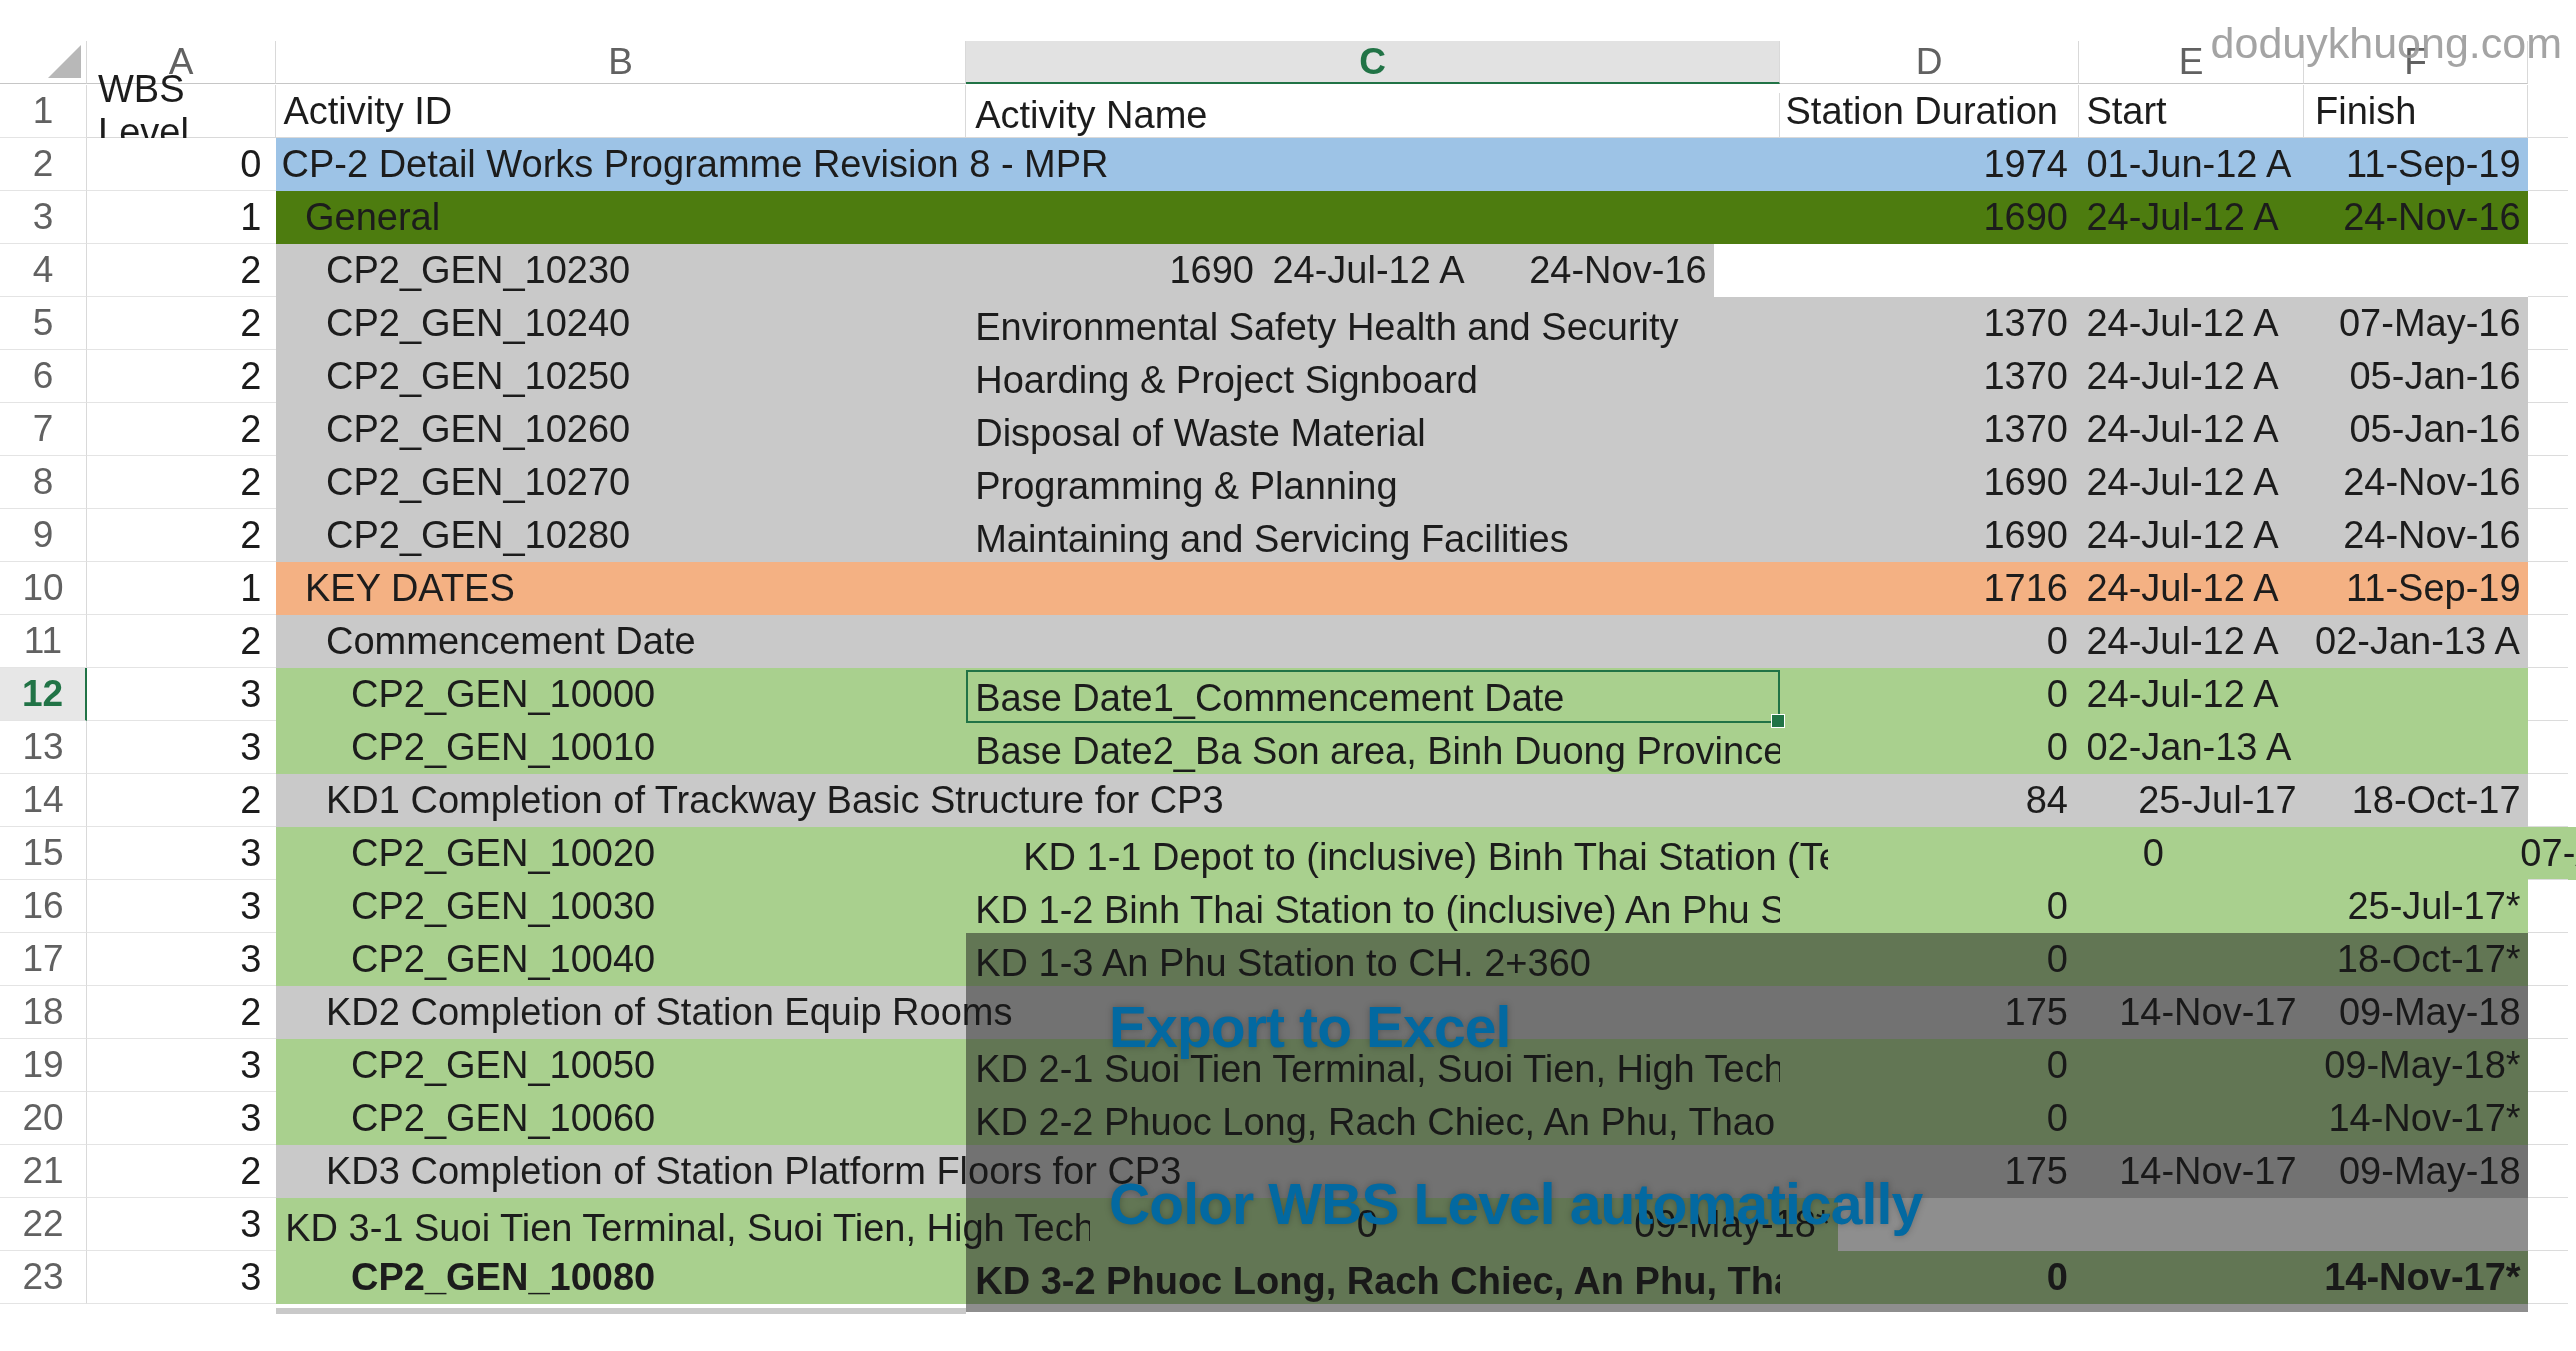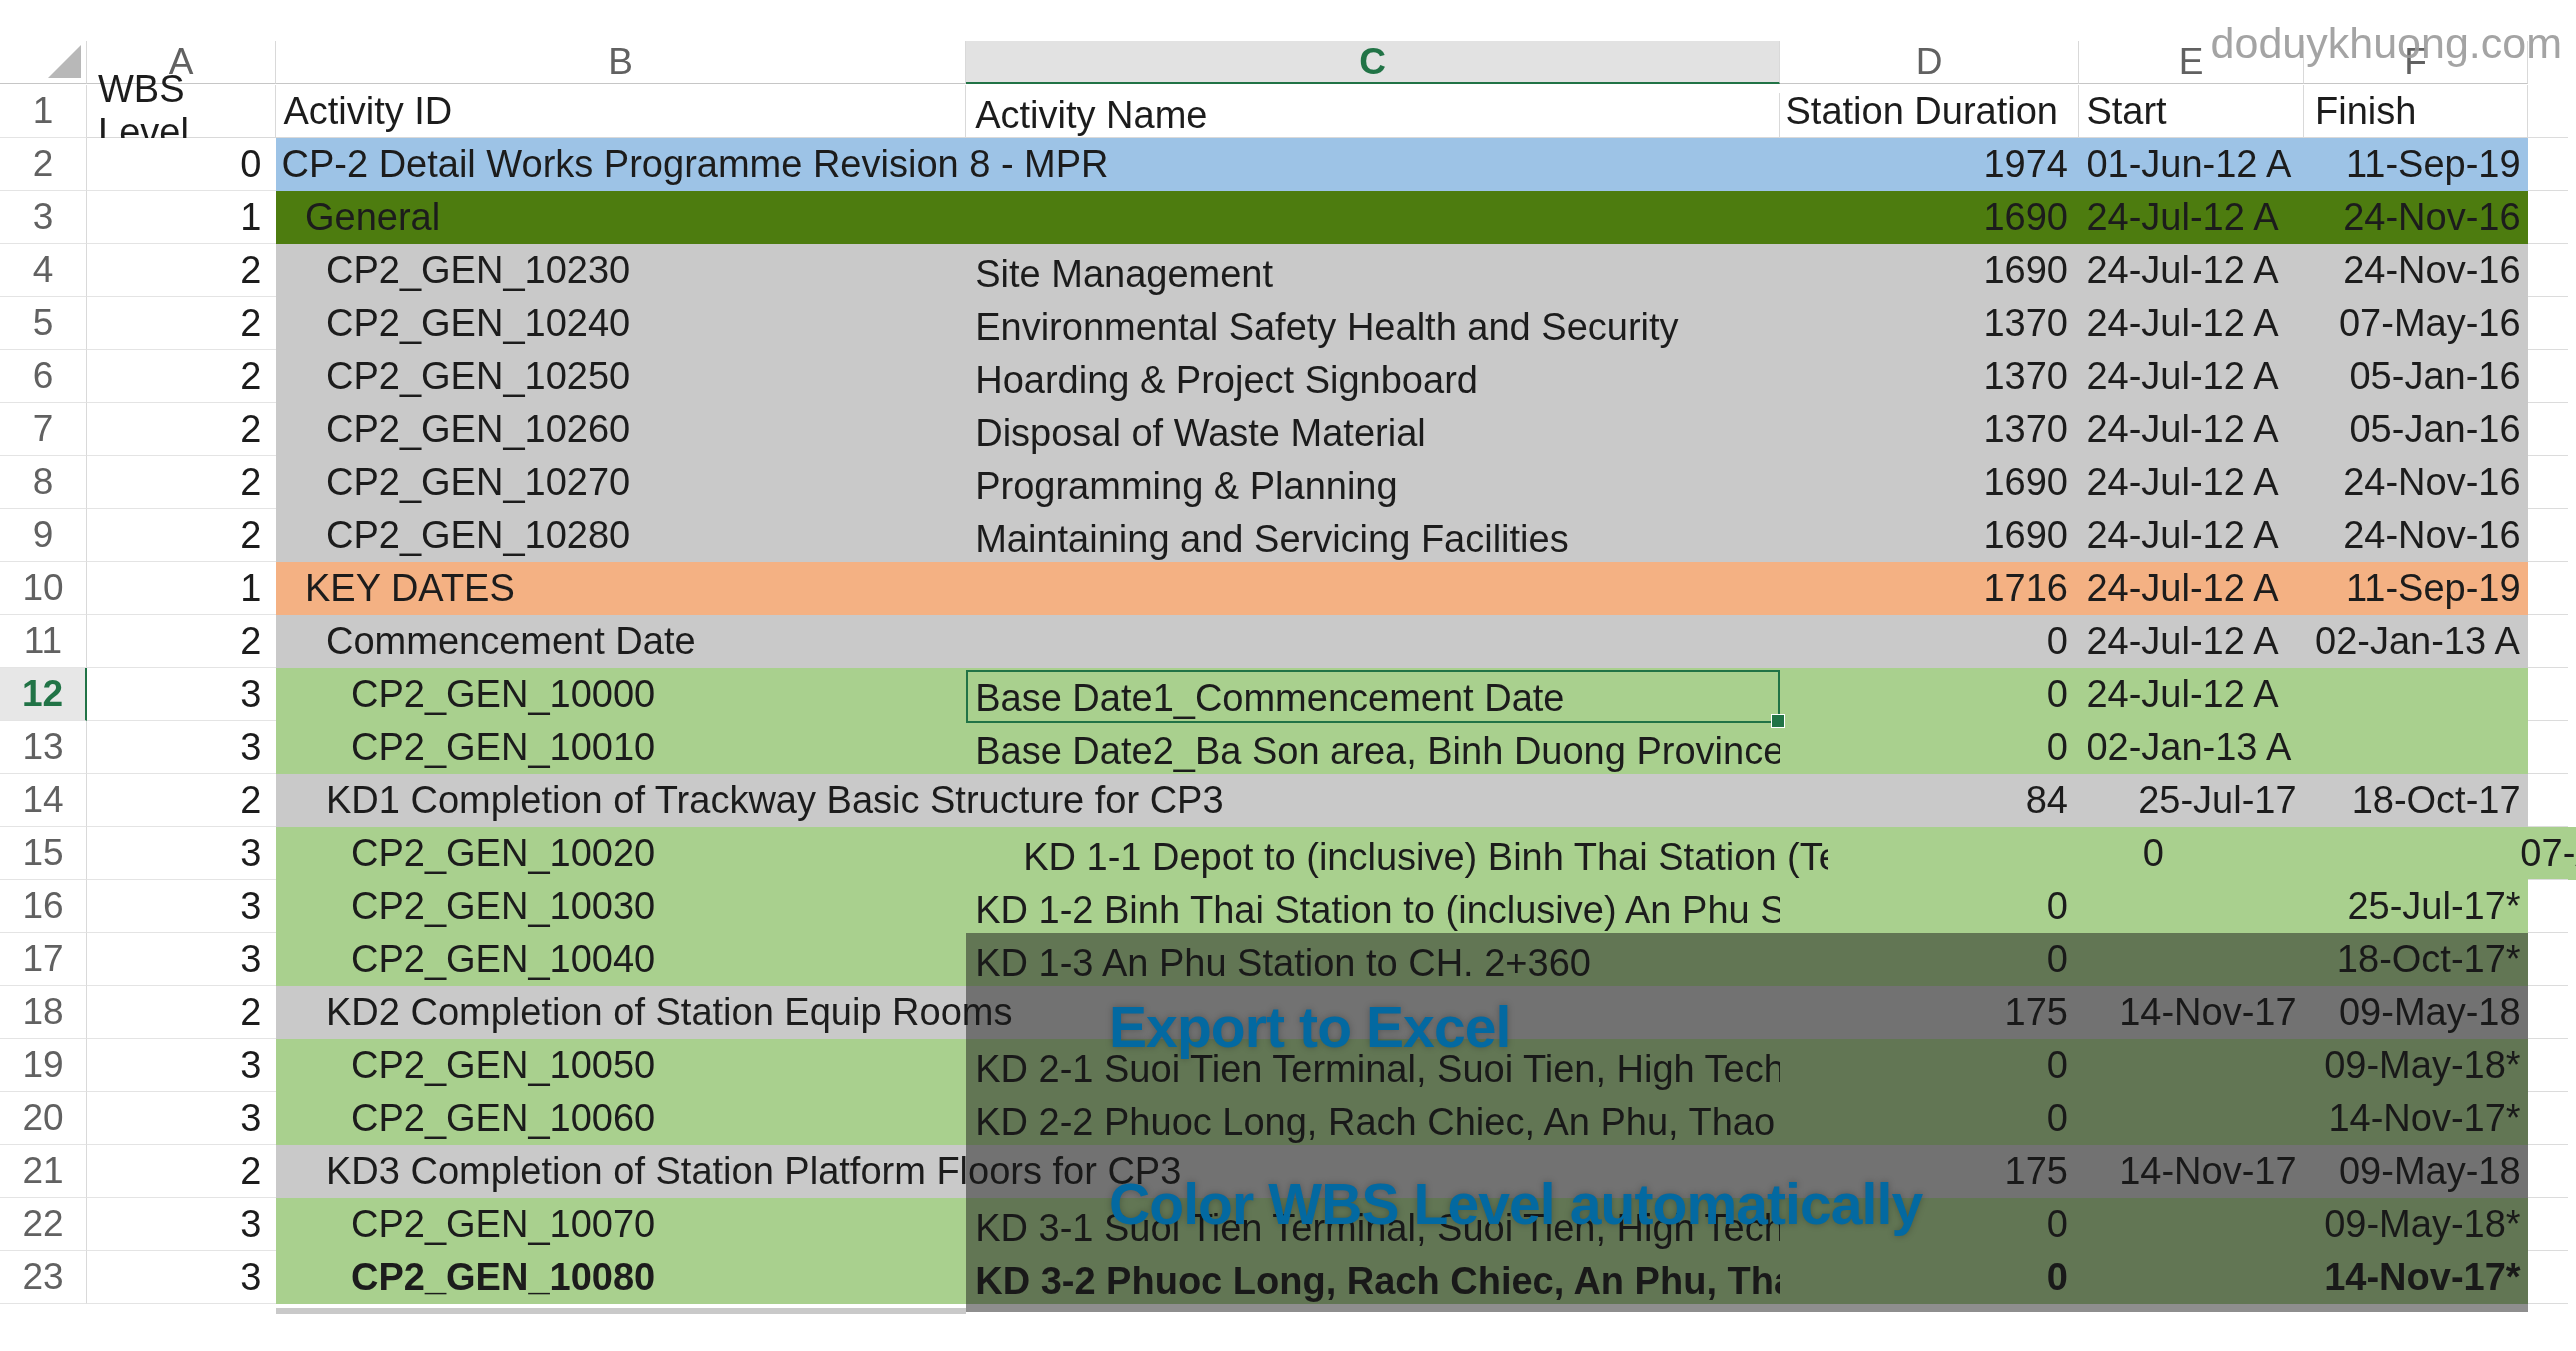--- a/index.html
+++ b/index.html
@@ -152,21 +152,20 @@
         <div class="cb cD">1690</div>
         <div class="cb cE">24-Jul-12 A</div>
         <div class="cb cF">24-Nov-16</div>
       </div>
     </div>
     <div class="row">
       <div class="gut">4</div>
       <div class="colA cb">2</div>
       <div class="band" style="background: rgb(201, 201, 201);">
         <div class="cb cB ind2">CP2_GEN_10230</div>
-        <div class="cb cC">Site Management</div>
         <div class="cb cD">1690</div>
         <div class="cb cE">24-Jul-12 A</div>
         <div class="cb cF">24-Nov-16</div>
       </div>
     </div>
     <div class="row">
       <div class="gut">5</div>
       <div class="colA cb">2</div>
       <div class="band" style="background: rgb(201, 201, 201);">
         <div class="cb cB ind2">CP2_GEN_10240</div>
@@ -349,21 +348,20 @@
         <div class="cb cC"></div>
         <div class="cb cD">175</div>
         <div class="cb cE num">14-Nov-17</div>
         <div class="cb cF">09-May-18</div>
       </div>
     </div>
     <div class="row">
       <div class="gut">22</div>
       <div class="colA cb">3</div>
       <div class="band" style="background: rgb(169, 208, 142);">
-        <div class="cb cB ind3">CP2_GEN_10070</div>
         <div class="cb cC">KD 3-1 Suoi Tien Terminal, Suoi Tien, High Tech P</div>
         <div class="cb cD">0</div>
         <div class="cb cE"></div>
         <div class="cb cF">09-May-18*</div>
       </div>
     </div>
     <div class="row">
       <div class="gut">23</div>
       <div class="colA cb">3</div>
       <div class="band" style="background: rgb(169, 208, 142); font-weight: bold;">

